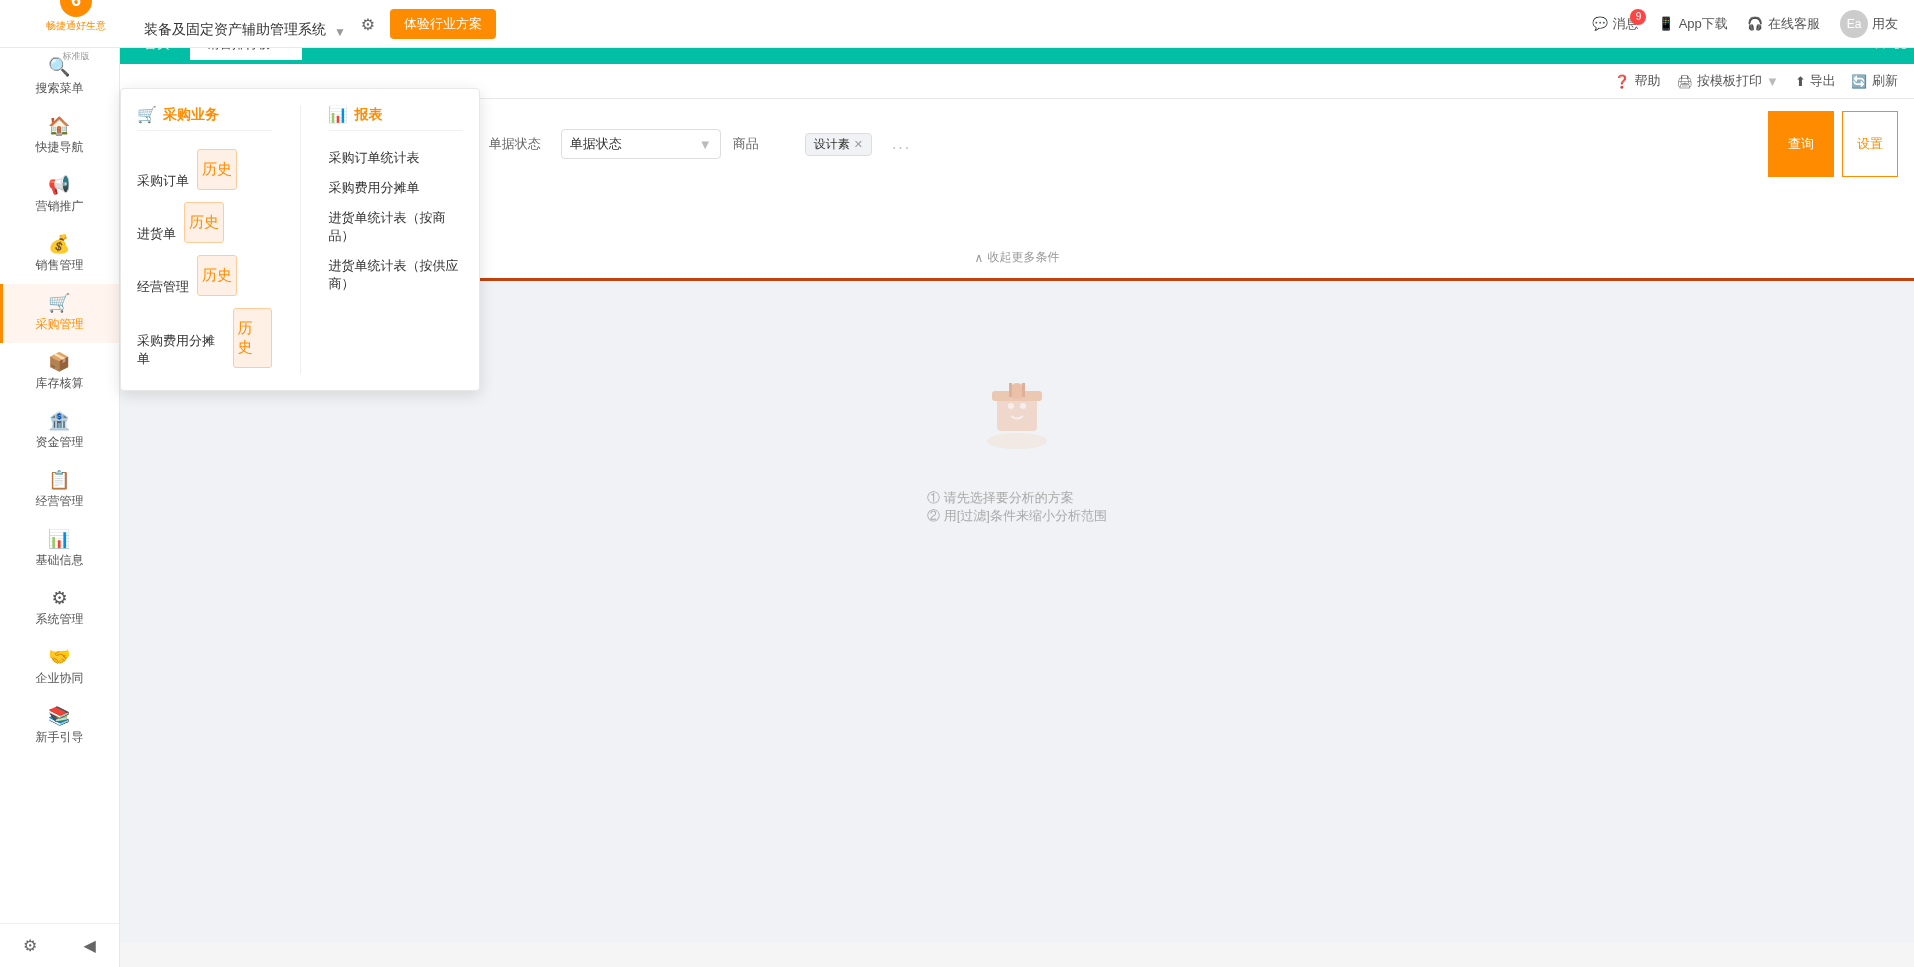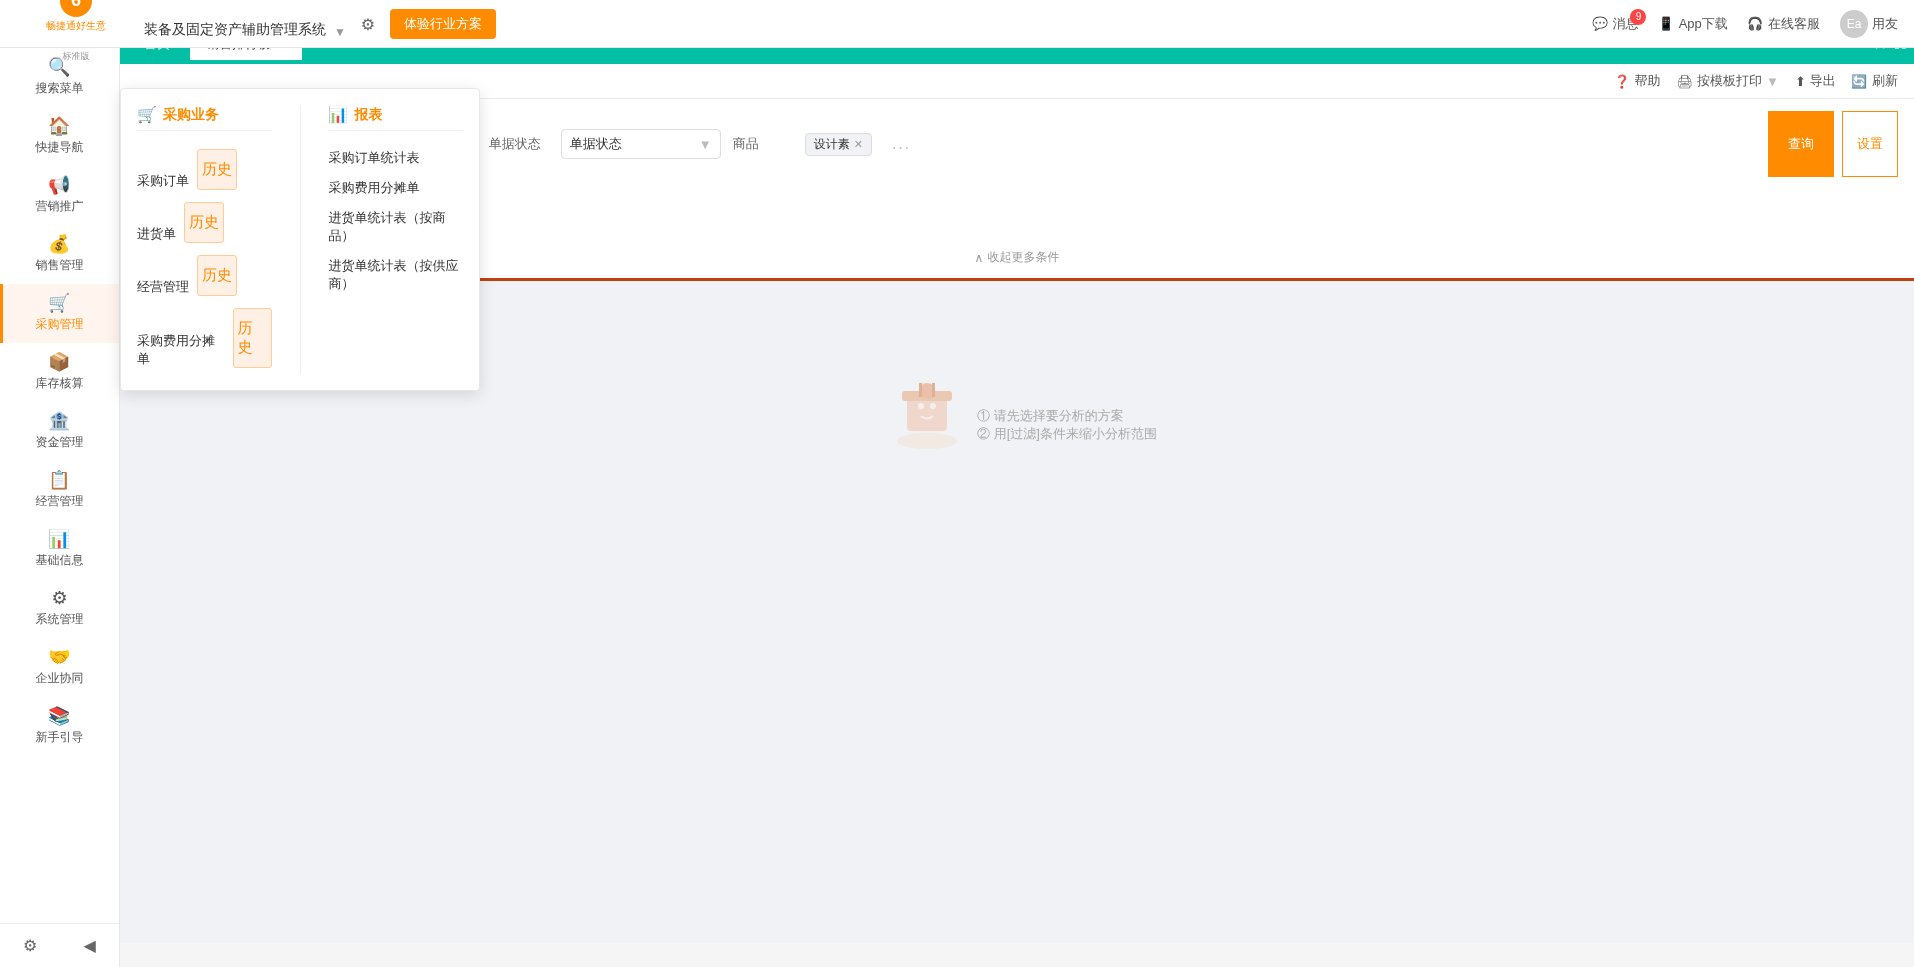--- a/index.html
+++ b/index.html
@@ -312,20 +312,21 @@
       margin: 0 auto;
       color: #999;
       cursor: pointer;
       font-size: 12px;
       display: flex; align-items: center; gap: 4px;
     }
 
     
     .empty-state {
       display: flex;
+      flex-direction: column;
       align-items: center;
       justify-content: center;
       padding: 80px 0;
       color: #999;
     }
     .empty-tips {
       list-style: none;
       color: #aaa;
       font-size: 13px;
     }

